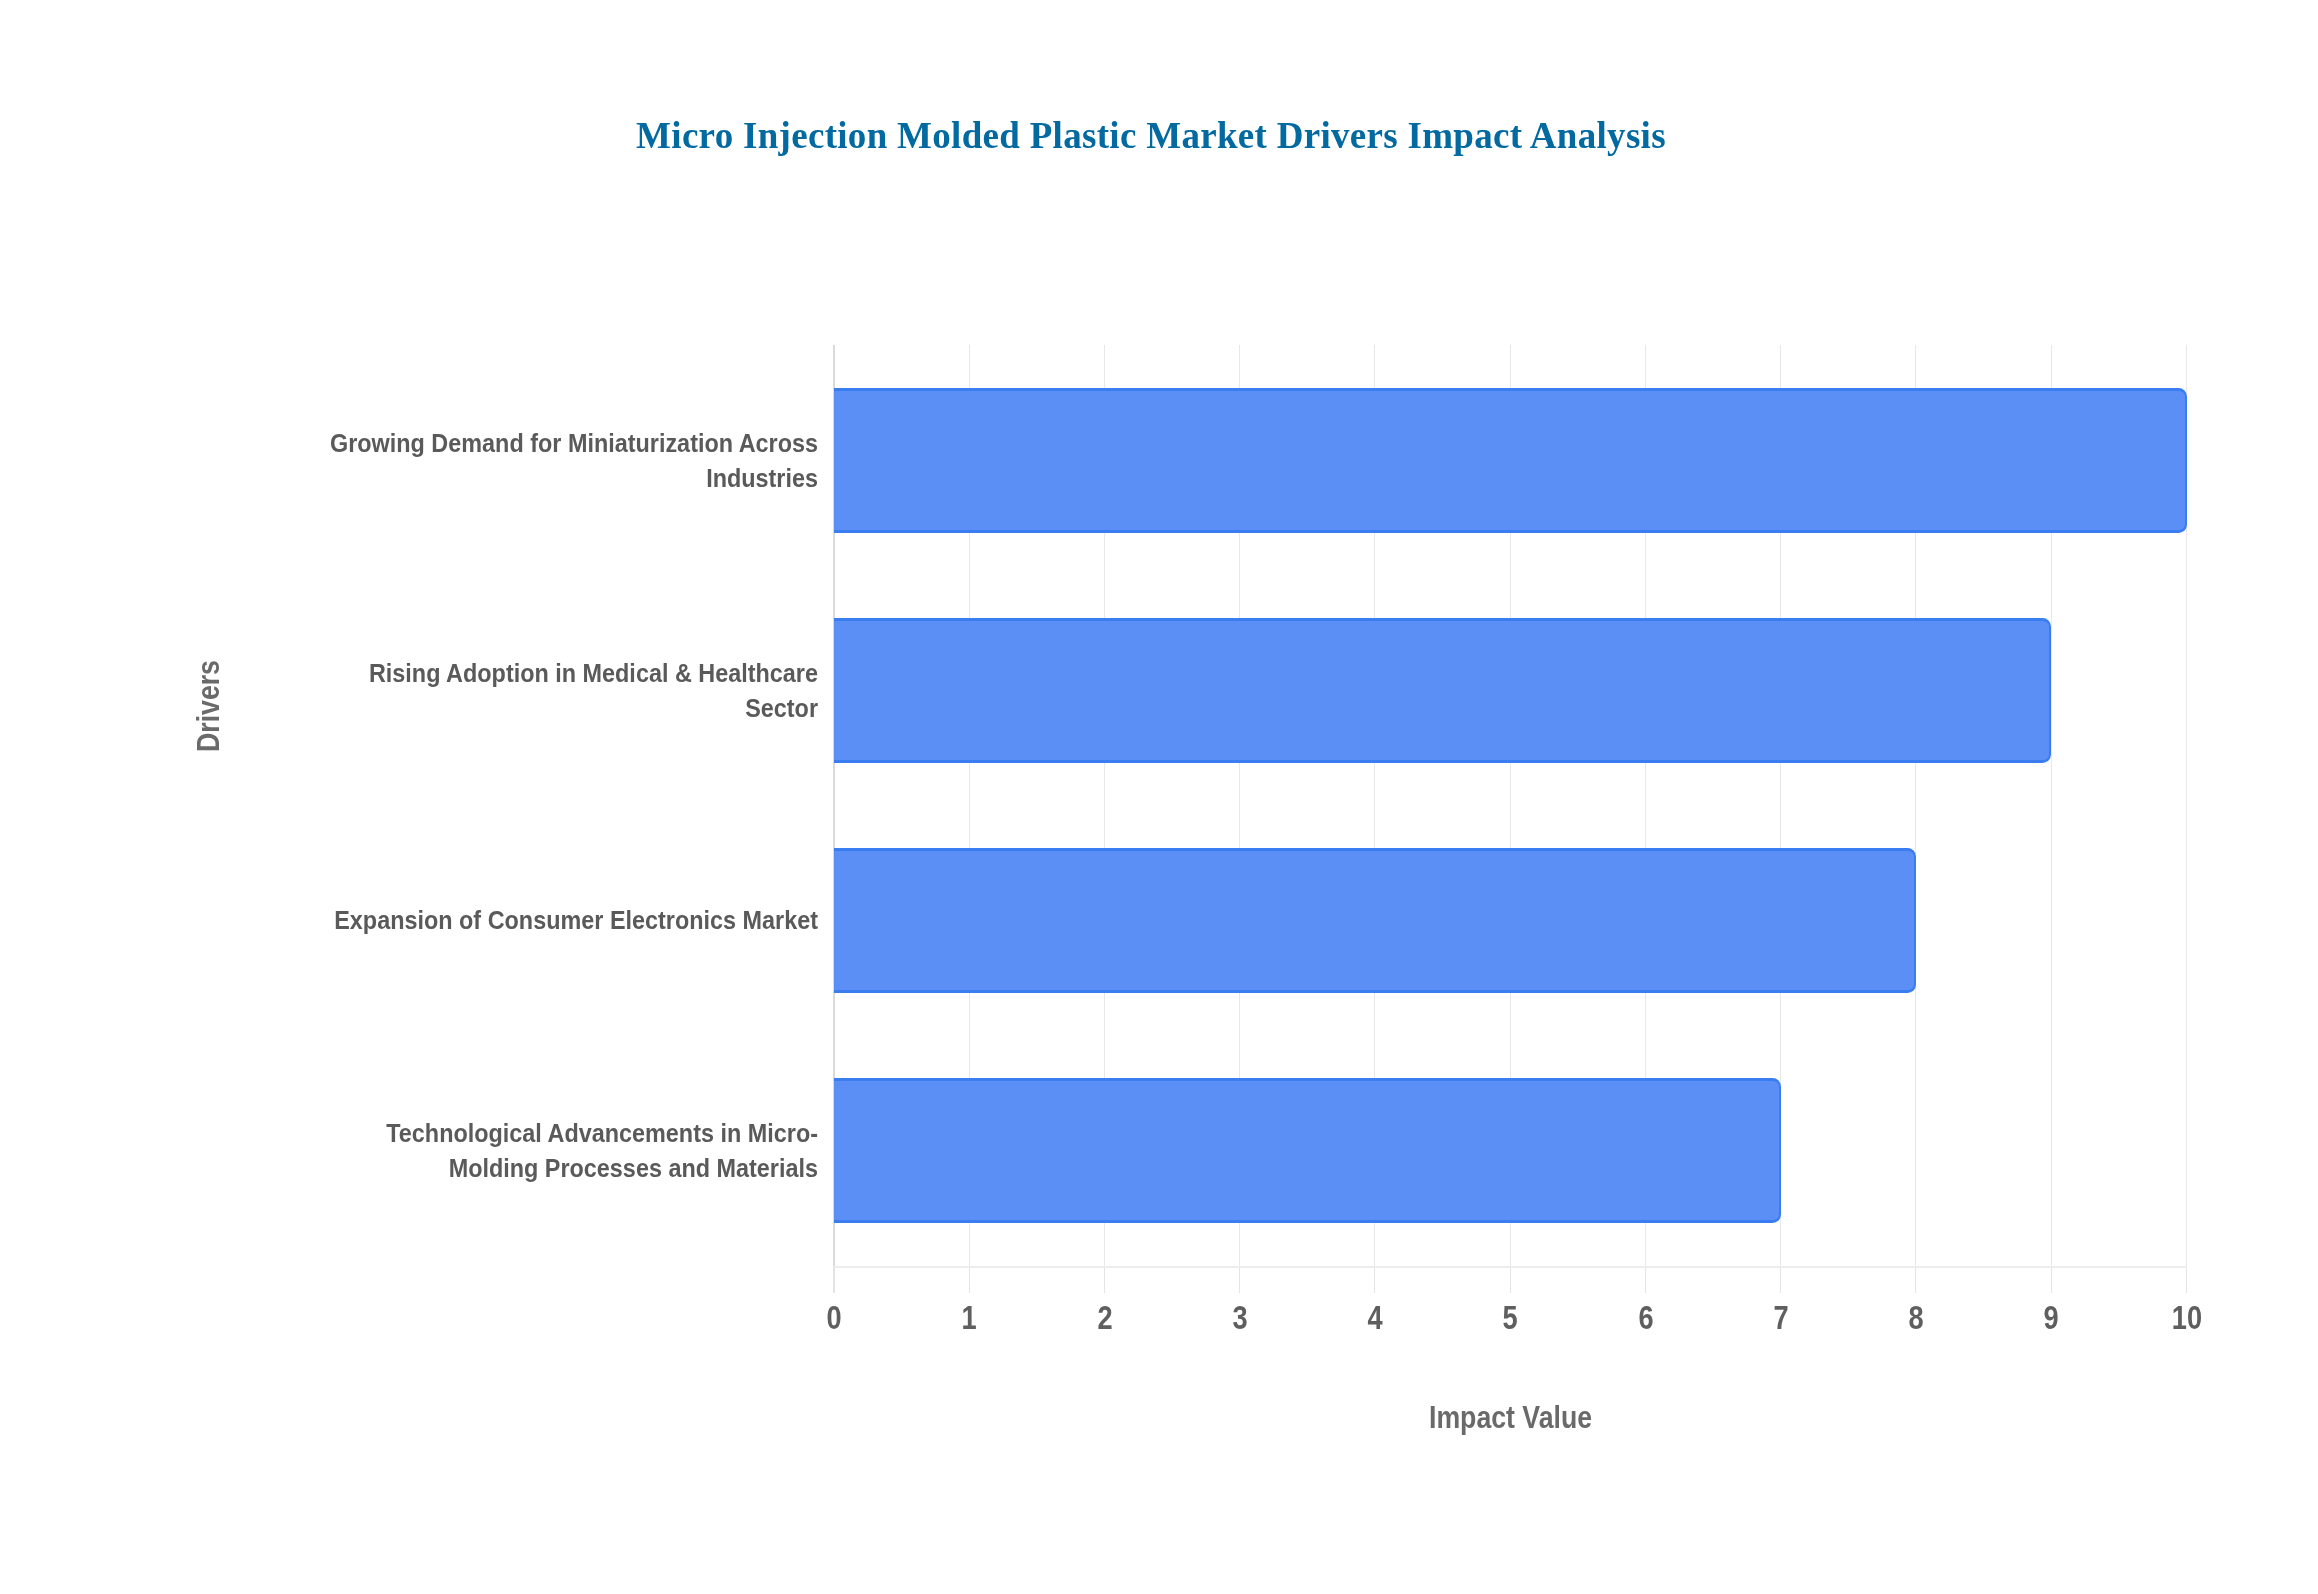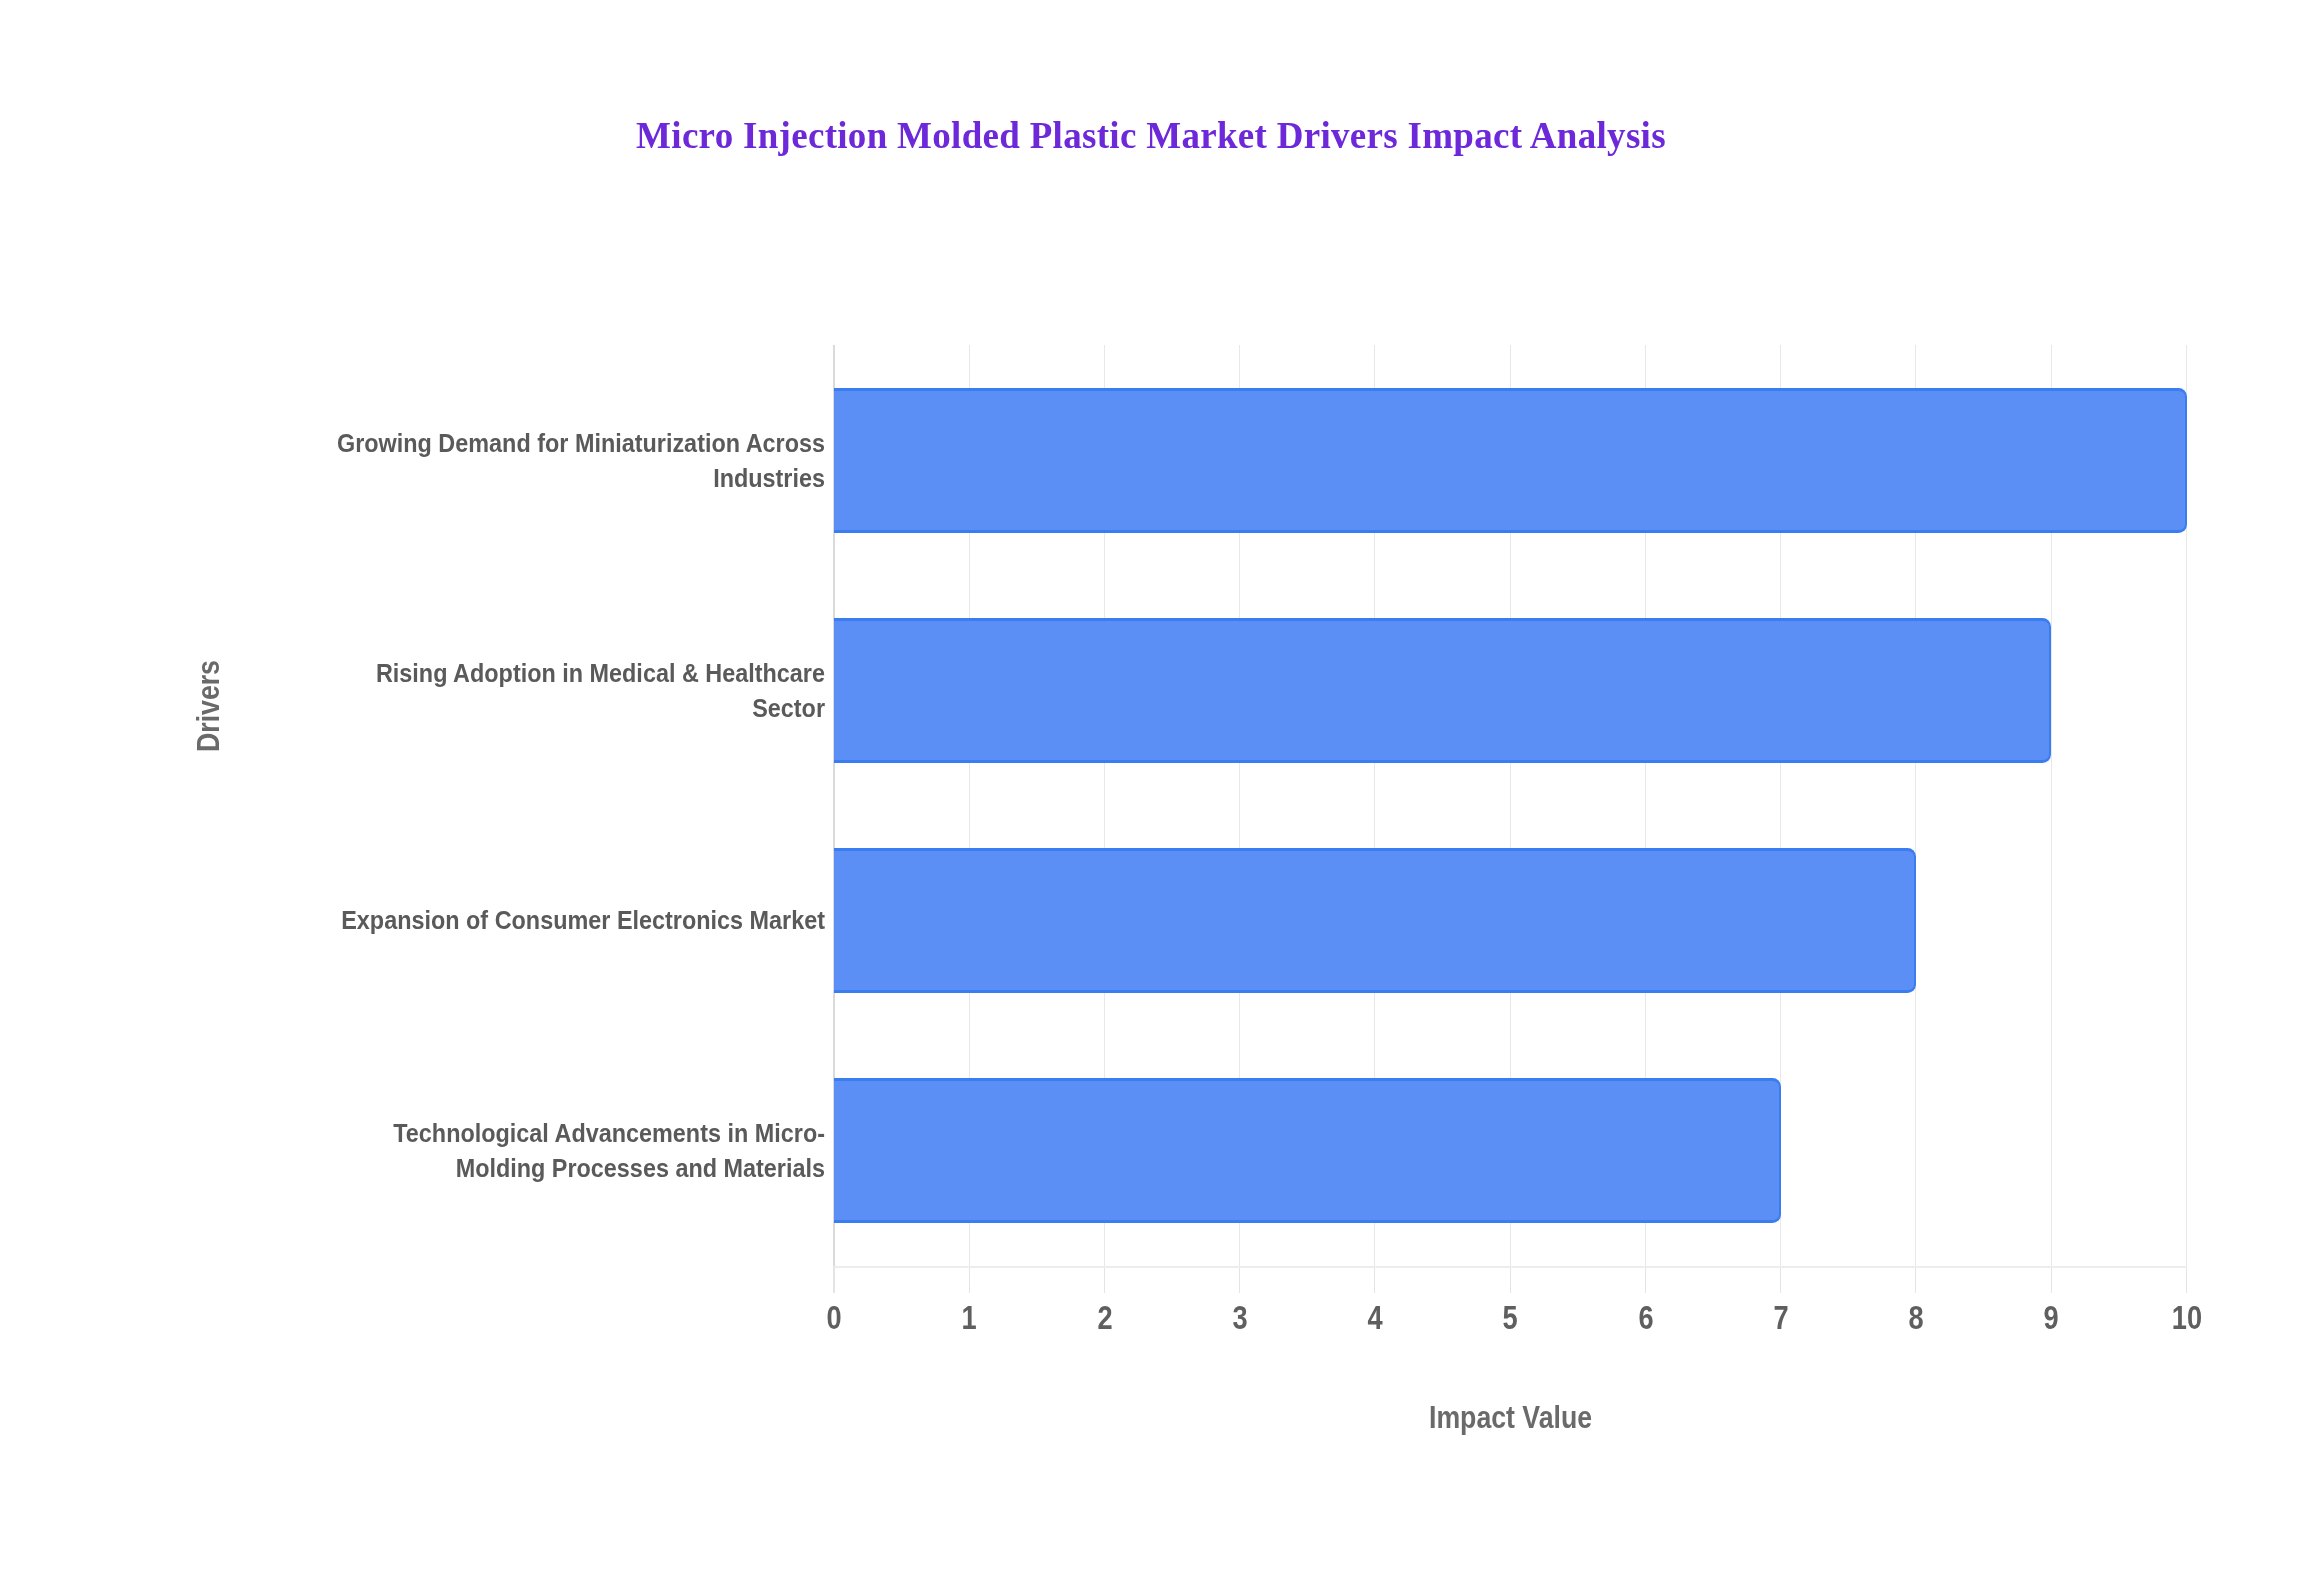--- a/index.html
+++ b/index.html
@@ -28,21 +28,21 @@
   .chart-title {
     position: absolute;
     left: 0;
     top: 114px;
     width: 2302px;
     text-align: center;
     font-family: "Liberation Serif", serif;
     font-weight: bold;
     font-size: 37px;
     letter-spacing: 0.3px;
-    color: #6d28d9;
+    color: #0369a1;
     white-space: nowrap;
   }
 
   
   .plot-area {
     position: absolute;
     left: 834px;
     top: 345px;
     width: 1353px;
     height: 921px;
@@ -97,21 +97,21 @@
     border-top: 3px solid #3a7df1;
     border-bottom: 3px solid #3a7df1;
     border-right: 2.4px solid #3a7df1;
     border-radius: 0 8.5px 8.5px 0;
     box-sizing: border-box;
   }
 
   
   .cat-labels {
     position: absolute;
-    left: 236px;
+    left: 229px;
     top: 345px;
     width: 589px;
     height: 921px;
   }
   .cat-label {
     position: absolute;
     right: 0;
     width: 589px;
     text-align: right;
     font-family: "Liberation Sans", sans-serif;

